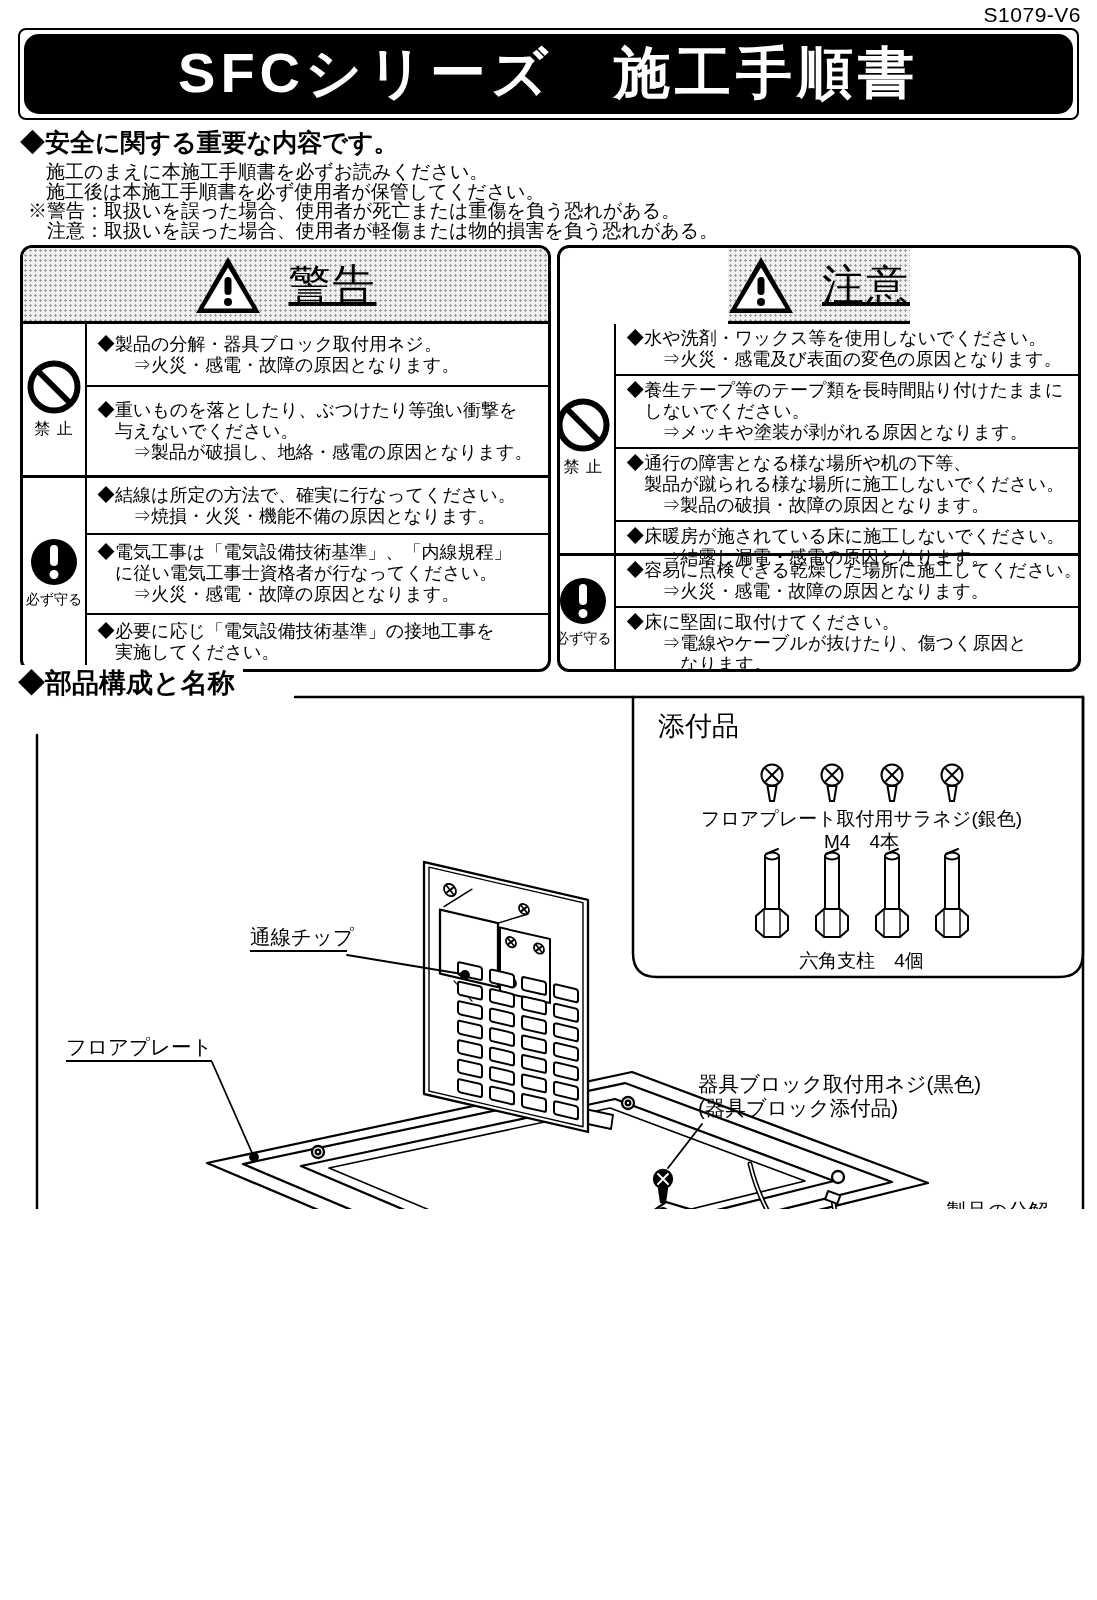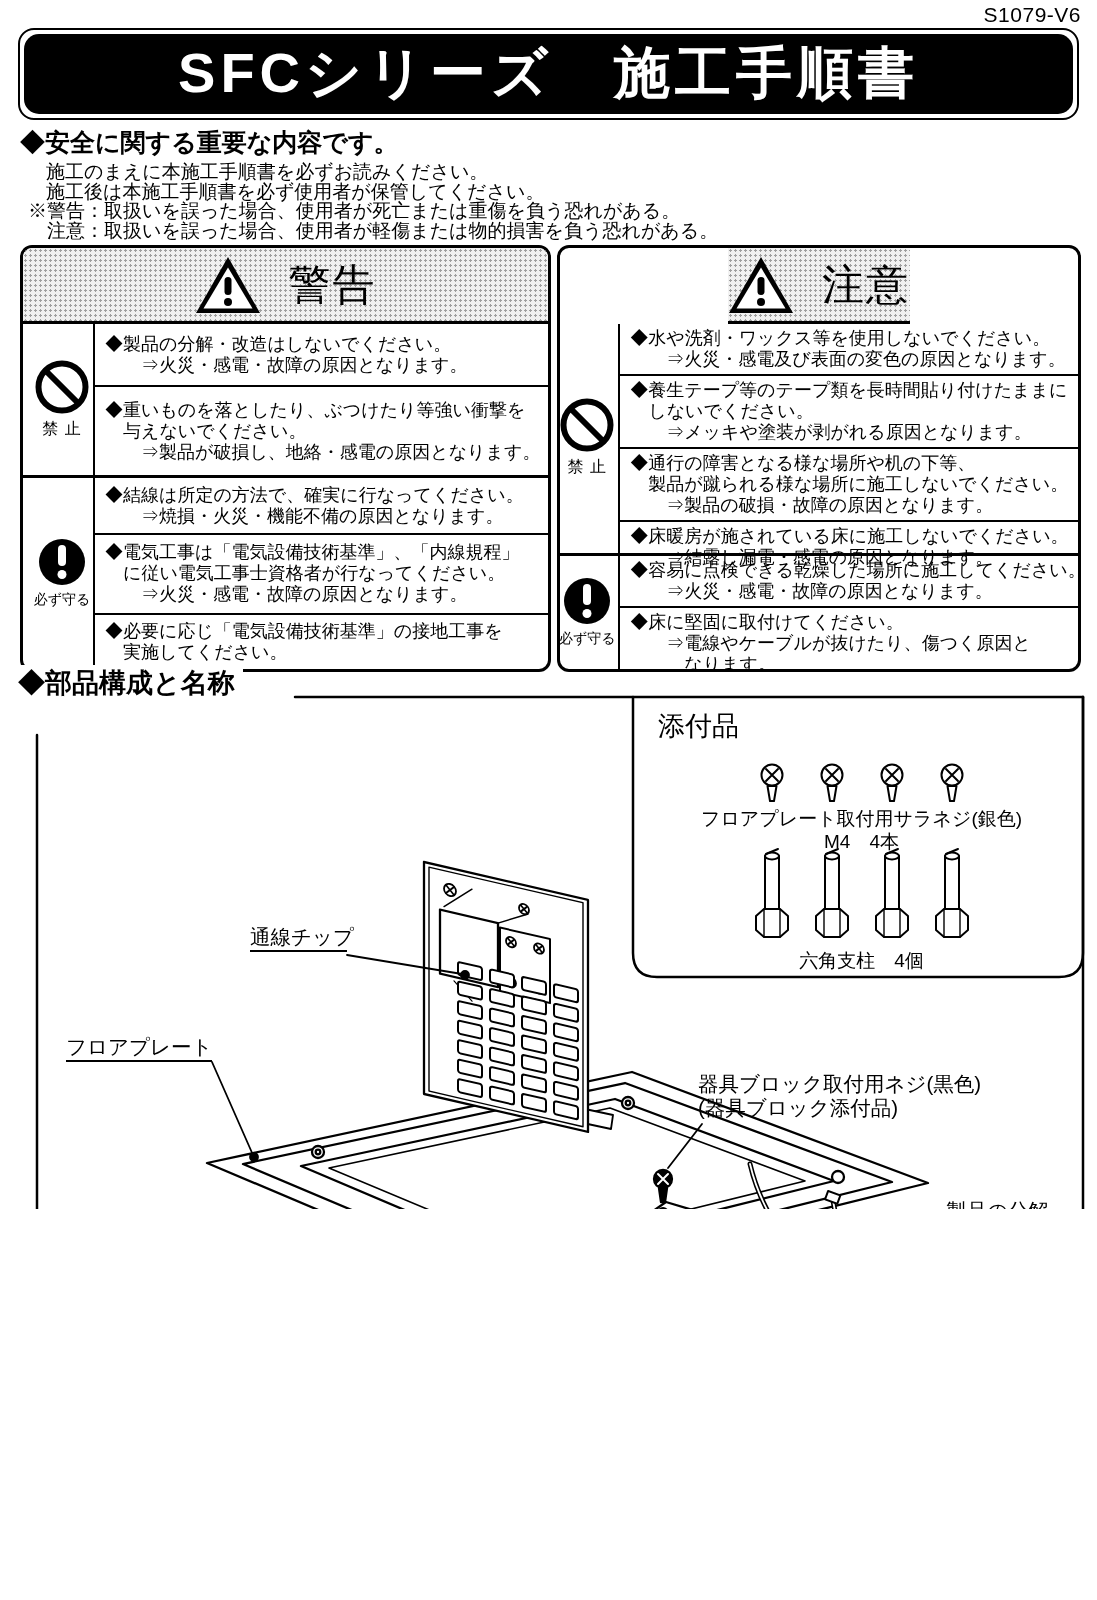--- a/index.html
+++ b/index.html
@@ -2,45 +2,45 @@
 <html><head>
 <meta charset="utf-8">
 <style>
   html,body{margin:0;padding:0;background:#fff;}
   .page{position:relative;width:1097px;height:1209px;background:#fff;overflow:hidden;
         font-family:"Liberation Sans",sans-serif;color:#000;}
 
   .doc-code{position:absolute;top:3px;right:16px;font-size:21px;letter-spacing:.5px;}
 
   .banner{position:absolute;left:18px;top:28px;width:1061px;height:92px;border:2.5px solid #000;
-          border-radius:16px;padding:4px;box-sizing:border-box;}
+          border-radius:8px;padding:4px;box-sizing:border-box;}
   .banner-inner{width:100%;height:100%;background:#000;border-radius:15px;
                 display:flex;align-items:center;justify-content:center;}
   .banner-title{color:#fff;font-size:56px;font-weight:bold;letter-spacing:5px;white-space:pre;}
 
   .safety{position:absolute;left:20px;top:126px;width:1062px;}
   .safety-heading{margin:0 0 3px 0;font-size:25px;font-weight:bold;}
   .safety-line{margin:0;font-size:19px;line-height:19.5px;white-space:pre;}
   .safety-line.ind{margin-left:26px;}
   .safety-line.flag{margin-left:8px;}
 
   .wtable{position:absolute;top:245px;height:427px;border:3px solid #000;border-radius:12px;
           overflow:hidden;box-sizing:border-box;display:flex;flex-direction:column;background:#fff;}
   #warning-table{left:20px;width:531px;}
   #caution-table{left:557px;width:524px;align-items:center;}
   .wt-header{flex:0 0 73px;border-bottom:3px solid #000;display:flex;align-items:center;
              justify-content:center;gap:28px;background-color:#f1f1f1;
              background-image:radial-gradient(#9f9f9f 1px, rgba(0,0,0,0) 1.2px);
-             background-size:5px 5px;}
+             background-size:5px 5px;text-decoration:underline;}
   .wt-title{font-size:42px;letter-spacing:2px;}
   .wt-body{flex:1;display:flex;flex-direction:column;min-height:0;}
   .wt-group{display:flex;min-height:0;flex-basis:0;}
   .wt-group + .wt-group{border-top:3px solid #000;}
   .wt-icon{flex:0 0 62px;border-right:2.5px solid #000;display:flex;flex-direction:column;
-           align-items:center;justify-content:center;gap:5px;margin-left:8px;}
+           align-items:center;justify-content:center;gap:5px;}
   .wt-icon-label{font-size:16px;letter-spacing:1px;white-space:pre;}
   .wt-icon-label.small{font-size:14px;letter-spacing:0;}
   .wt-rows{flex:1;display:flex;flex-direction:column;min-width:0;}
   .wt-row{display:flex;flex-direction:column;justify-content:center;
           padding:4px 4px 4px 10px;flex-basis:0;}
   .wt-row + .wt-row{border-top:2px solid #000;}
   .wt-line{font-size:18px;line-height:21px;white-space:pre;}
 
   .parts{position:absolute;left:0;top:660px;width:1097px;height:900px;padding-left:31px;}
   .parts-art{position:absolute;left:0;top:0;}
@@ -98,21 +98,21 @@
       <div class="wt-group" style="flex-grow:154">
         <div class="wt-icon">
           <svg width="54" height="54" viewBox="0 0 54 54">
             <circle cx="27" cy="27" r="23.5" fill="none" stroke="#000" stroke-width="6"></circle>
             <line x1="10.5" y1="10.5" x2="43.5" y2="43.5" stroke="#000" stroke-width="6"></line>
           </svg>
           <span class="wt-icon-label">禁 止</span>
         </div>
         <div class="wt-rows">
           <div class="wt-row" style="flex-grow:2">
-            <div class="wt-line">◆製品の分解・改造はしないでください。</div>
+            <div class="wt-line">◆製品の分解・器具ブロック取付用ネジ。</div>
             <div class="wt-line">　　⇒火災・感電・故障の原因となります。</div>
           </div>
           <div class="wt-row" style="flex-grow:3">
             <div class="wt-line">◆重いものを落としたり、ぶつけたり等強い衝撃を</div>
             <div class="wt-line">　与えないでください。</div>
             <div class="wt-line">　　⇒製品が破損し、地絡・感電の原因となります。</div>
           </div>
         </div>
       </div>
       <div class="wt-group" style="flex-grow:194">

